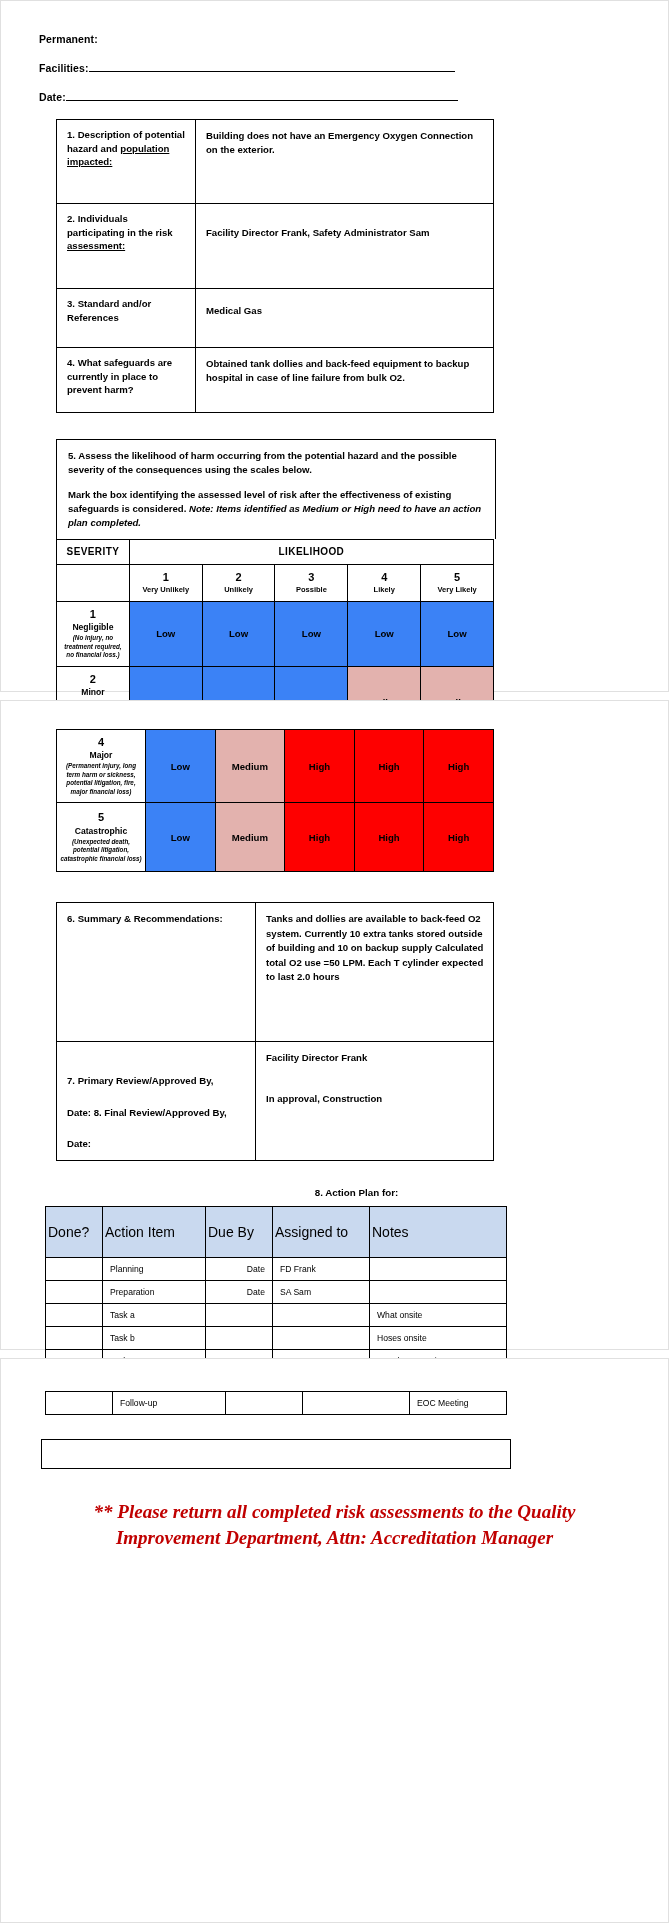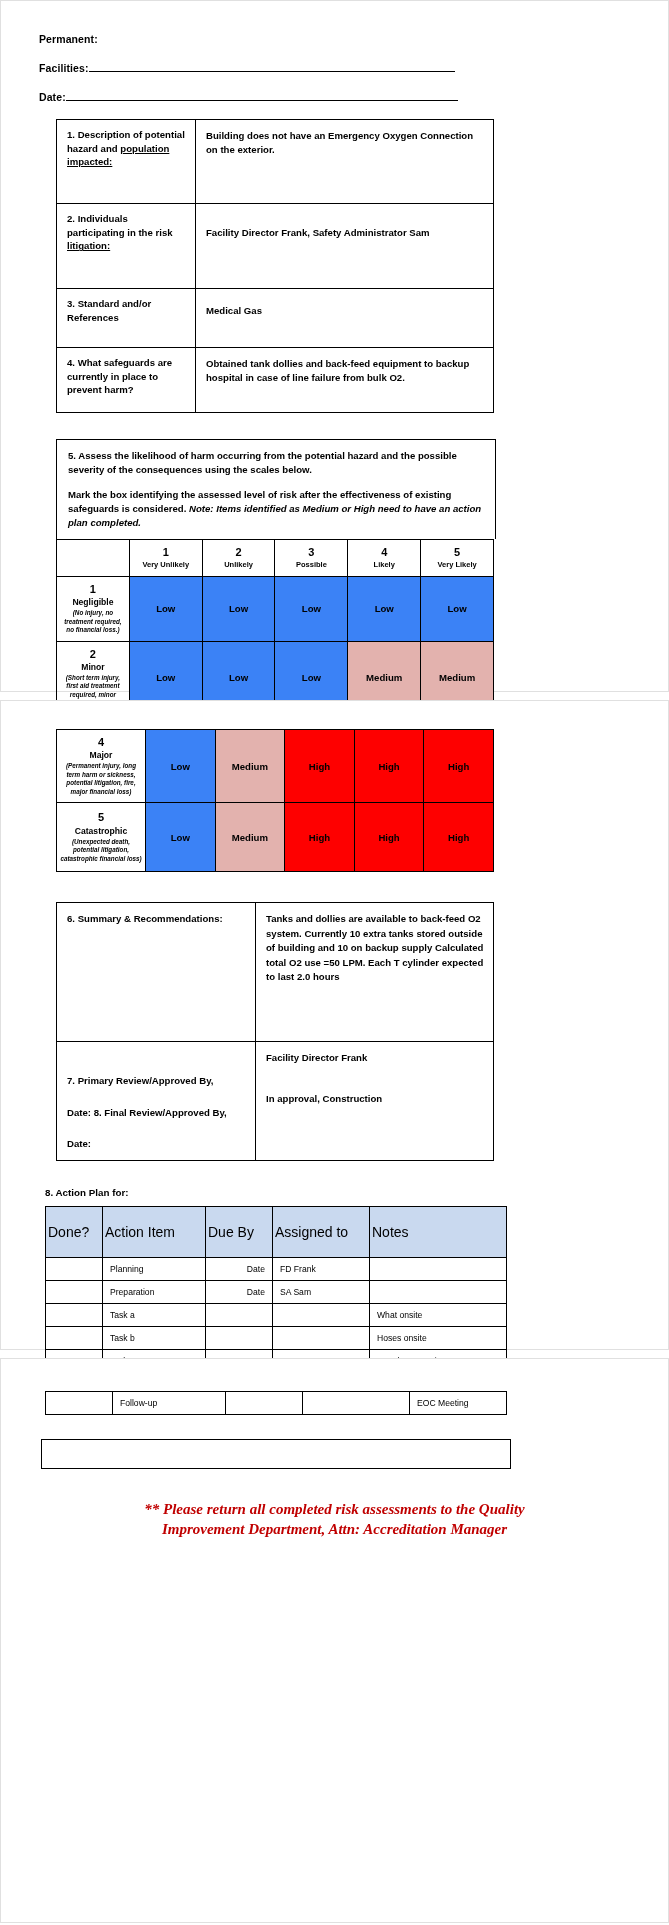--- a/index.html
+++ b/index.html
@@ -212,20 +212,21 @@
   .tbl-summary td.lbl .spaced { display: block; margin-bottom: 17px; }
   .tbl-summary td.val .blk { display: block; }
   .tbl-summary td.val .blk2 { display: block; margin-top: 26px; }
 
   
   .ap-title {
     margin: 26px 0 8px 44px;
     font-size: 9.8px;
     font-weight: bold;
     color: #000;
+    text-align: center;
   }
   .tbl-action {
     margin: 0 0 0 44px;
     width: 462px;
     table-layout: fixed;
     border: 1.2px solid #000;
   }
   .tbl-action th {
     background: #c9d9ef;
     border: 1.2px solid #000;
@@ -270,21 +271,21 @@
     margin: 24px 0 0 40px;
     width: 470px;
     height: 30px;
     border: 1.4px solid #000;
     box-sizing: border-box;
   }
   .footer-note {
     margin: 30px 36px 0 36px;
     text-align: center;
     color: #c00000;
-    font-size: 15px;
+    font-size: 19px;
     font-weight: bold;
     font-style: italic;
     line-height: 1.35;
     font-family: "Liberation Serif", serif;
   }
 </style>
 </head>
 <body>
 
 <div class="doc">
@@ -308,21 +309,21 @@
           <tr>
         <td class="lbl">
           <span>1. Description of potential hazard and</span>
           <u>population impacted:</u>
         </td>
         <td class="val" rowspan="1" style="height:66px">Building does not have an Emergency Oxygen Connection on the exterior.</td>
       </tr>
       <tr>
         <td class="lbl" style="height:68px">
           <span>2. Individuals participating in the risk</span>
-          <u>litigation:</u>
+          <u>assessment:</u>
         </td>
         <td class="val" style="padding-top:22px">Facility Director Frank, Safety Administrator Sam</td>
       </tr>
       <tr>
         <td class="lbl" style="height:42px">3. Standard and/or References</td>
         <td class="val" style="padding-top:15px">Medical Gas</td>
       </tr>
       <tr>
         <td class="lbl" style="height:48px">4. What safeguards are currently in place to prevent harm?</td>
         <td class="val">Obtained tank dollies and back-feed equipment to backup hospital in case of line failure from bulk O2.</td>
@@ -332,20 +333,24 @@
 
     <div class="sec5-wrap">
       <div class="sec5-text">
         <p>5. Assess the likelihood of harm occurring from the potential hazard and the possible severity of the consequences using the scales below.</p>
         <p class="gap"><span>Mark the box identifying the assessed level of risk after the effectiveness of existing safeguards is considered. </span><i>Note: Items identified as Medium or High need to have an action  plan completed.</i></p>
       </div>
     </div>
 
     <table class="matrix">
       <tbody>
+          <tr>
+        <td class="sev-head">SEVERITY</td>
+        <td class="lk-head" colspan="5">LIKELIHOOD</td>
+      </tr>
       <tr>
         <td style="height:30px"></td>
         <td class="colnum">
           <span class="n">1</span>
           <span class="d">Very Unlikely</span>
         </td>
         <td class="colnum">
           <span class="n">2</span>
           <span class="d">Unlikely</span>
         </td>

